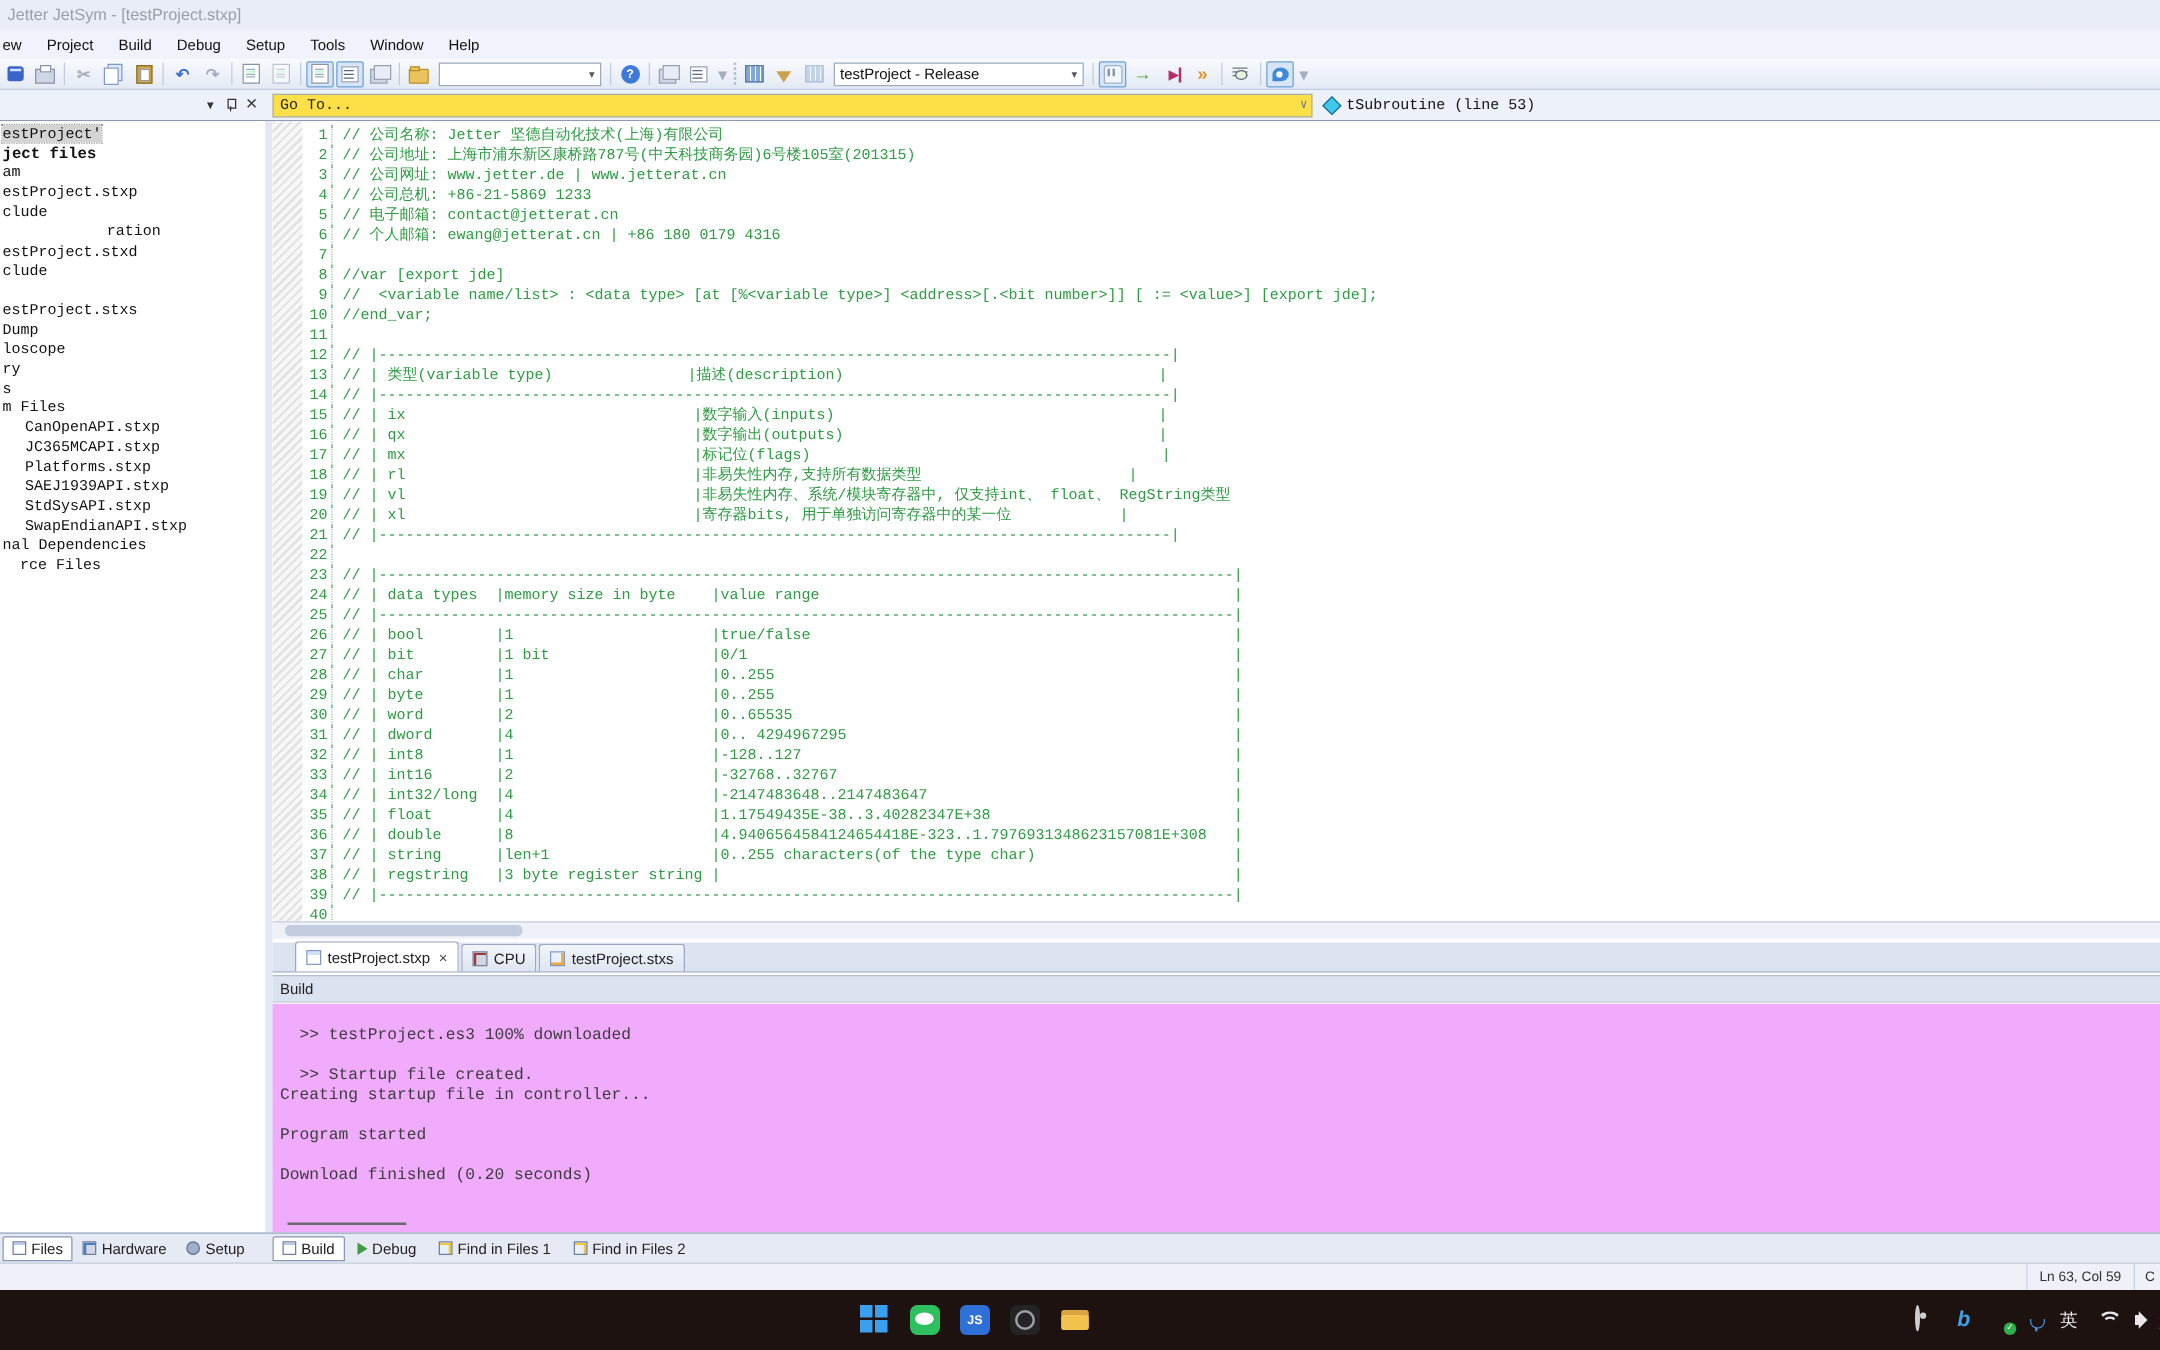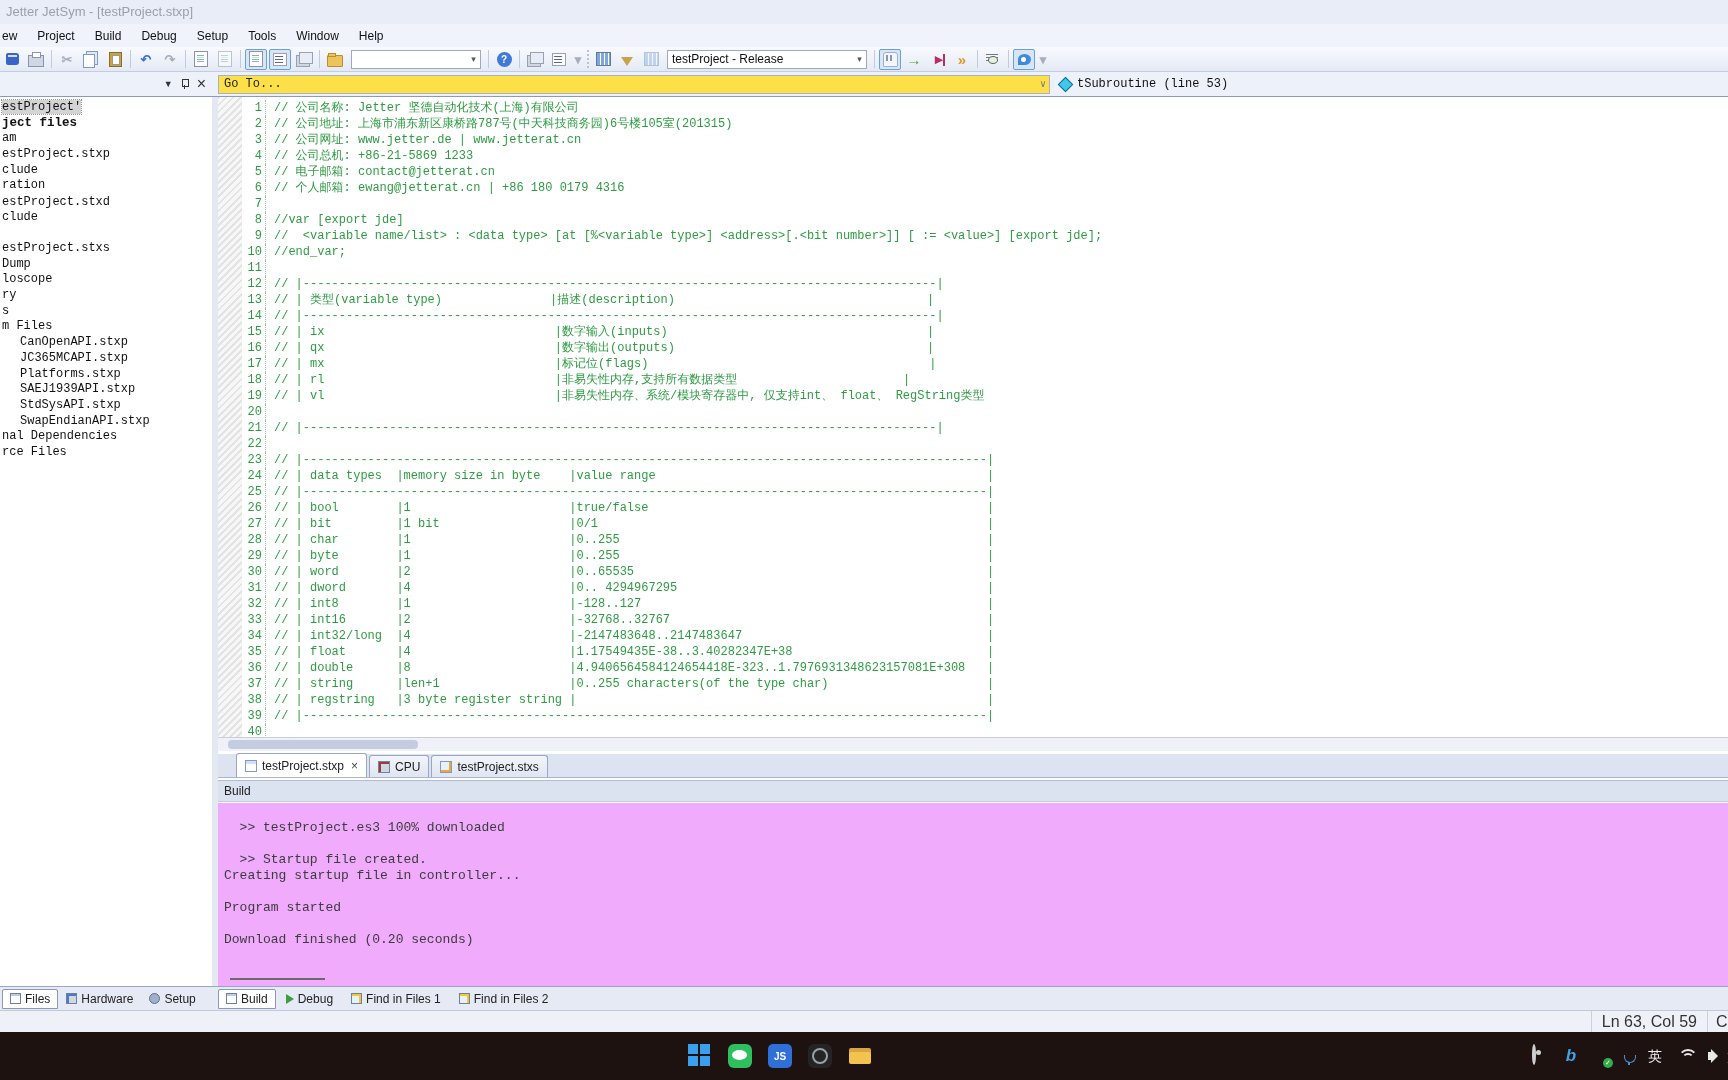--- a/index.html
+++ b/index.html
@@ -143,21 +143,21 @@
   .btab.active{background:#fff;border:1px solid #8a97b5;border-radius:2px 2px 0 0;}
   .bticon{width:11px;height:11px;box-sizing:border-box;}
   .bticon.doc{background:#fff;border:1px solid #6f7f9f;box-shadow:inset 0 2px 0 #b9cbe8;}
   .bticon.hw{background:#cfd6e4;border:1px solid #6f7f9f;box-shadow:inset 2px 2px 0 #4a7ac0;}
   .bticon.gear{border-radius:50%;background:#9fb0cc;border:1px solid #5f6f8f;}
   .bticon.play{width:0;height:0;border-left:8px solid #3f9e3f;border-top:5px solid transparent;border-bottom:5px solid transparent;background:none;}
   .bticon.find{background:#e8f0fc;border:1px solid #6f7f9f;box-shadow:inset -2px 2px 0 #f0c832;}
 
   
   .statusbar{position:absolute;left:0;top:1010px;width:100%;height:22px;background:#eef1f8;
-    border-top:1px solid #c2cada;box-sizing:border-box;display:flex;align-items:flex-end;font-size:16px;color:#333;}
+    border-top:1px solid #c2cada;box-sizing:border-box;display:flex;align-items:flex-end;font-size:11px;color:#333;}
   .scell{padding:0 10px;border-left:1px solid #c9d0de;height:100%;display:flex;align-items:center;}
   .scell.flex{flex:1;border-left:none;}
   .scell.clip{width:12px;overflow:hidden;padding:0 0 0 8px;}
 
   
   .taskbar{position:absolute;left:0;top:1032px;width:100%;height:48px;background:#1e1210;
     display:flex;align-items:center;}
   .tb-center{position:absolute;left:688px;display:flex;gap:16px;align-items:center;}
   .tb-tray{position:absolute;left:1532px;display:flex;gap:9px;align-items:center;}
   .app-ic{width:24px;height:24px;position:relative;}
@@ -347,21 +347,21 @@
           </div>
           <div class="tree-item" style="padding-left: 2px;">
             <span class="lbl">am</span>
           </div>
           <div class="tree-item" style="padding-left: 2px;">
             <span class="lbl">estProject.stxp</span>
           </div>
           <div class="tree-item" style="padding-left: 2px;">
             <span class="lbl">clude</span>
           </div>
-          <div class="tree-item" style="padding-left: 2px;">
+          <div class="tree-item" style="padding-left: 2px; justify-content: center;">
             <span class="lbl">ration</span>
           </div>
           <div class="tree-item" style="padding-left: 2px; align-items: flex-end;">
             <span class="lbl">estProject.stxd</span>
           </div>
           <div class="tree-item" style="padding-left: 2px;">
             <span class="lbl">clude</span>
           </div>
           <div class="tree-item" style="padding-left: 2px;">
             <span class="lbl"></span>
@@ -398,21 +398,21 @@
           </div>
           <div class="tree-item" style="padding-left: 20px;">
             <span class="lbl">StdSysAPI.stxp</span>
           </div>
           <div class="tree-item" style="padding-left: 20px;">
             <span class="lbl">SwapEndianAPI.stxp</span>
           </div>
           <div class="tree-item" style="padding-left: 2px;">
             <span class="lbl">nal Dependencies</span>
           </div>
-          <div class="tree-item" style="padding-left: 2px;">
+          <div class="tree-item" style="padding-left: 16px;">
             <span class="lbl">rce Files</span>
           </div>
         </div>
     </div>
     <div class="splitter"></div>
 
     <div class="work">
       <div class="editor">
         <div id="code">
             <div class="crow">
@@ -486,20 +486,21 @@
             <div class="crow">
               <span class="lno">18</span>
               <span class="ctext">// | rl                                |非易失性内存,支持所有数据类型                       |</span>
             </div>
             <div class="crow">
               <span class="lno">19</span>
               <span class="ctext">// | vl                                |非易失性内存、系统/模块寄存器中, 仅支持int、 float、 RegString类型</span>
             </div>
             <div class="crow">
               <span class="lno">20</span>
+              <span class="ctext">// | xl                                |寄存器bits, 用于单独访问寄存器中的某一位            |</span>
             </div>
             <div class="crow">
               <span class="lno">21</span>
               <span class="ctext">// |----------------------------------------------------------------------------------------|</span>
             </div>
             <div class="crow">
               <span class="lno">22</span>
               <span class="ctext"></span>
             </div>
             <div class="crow">

